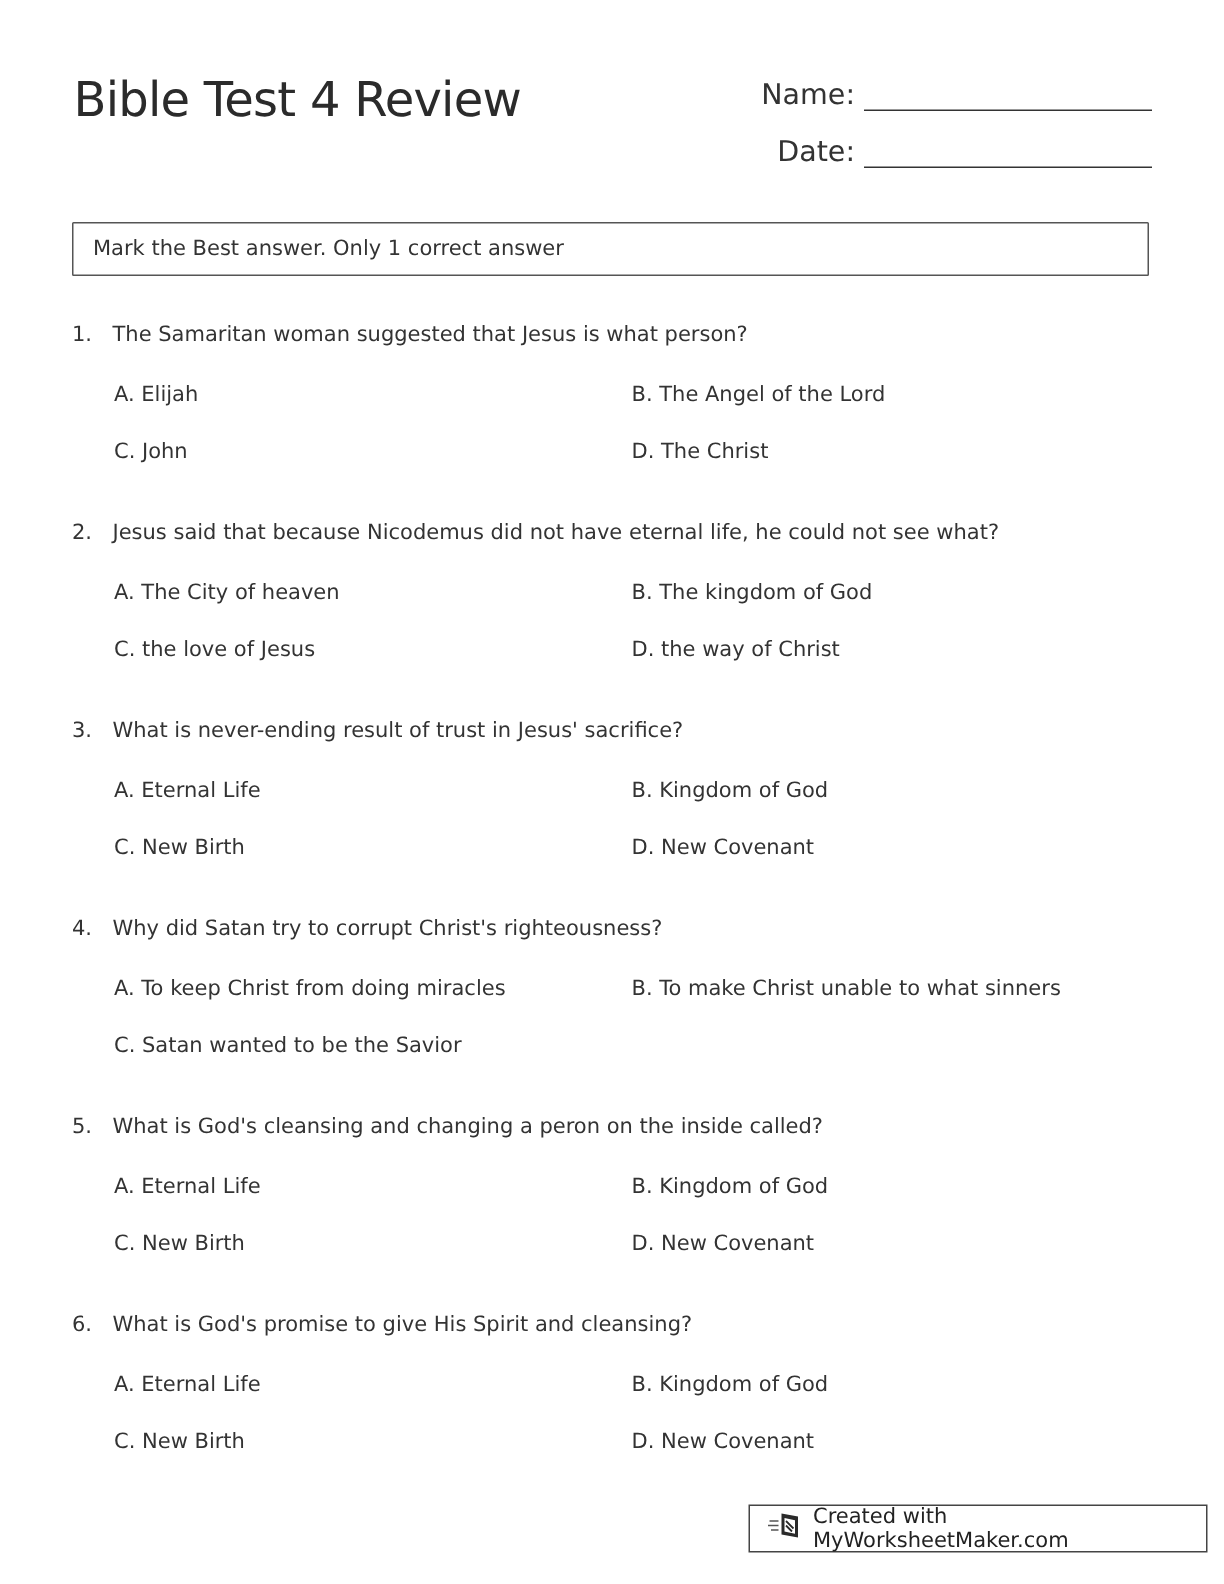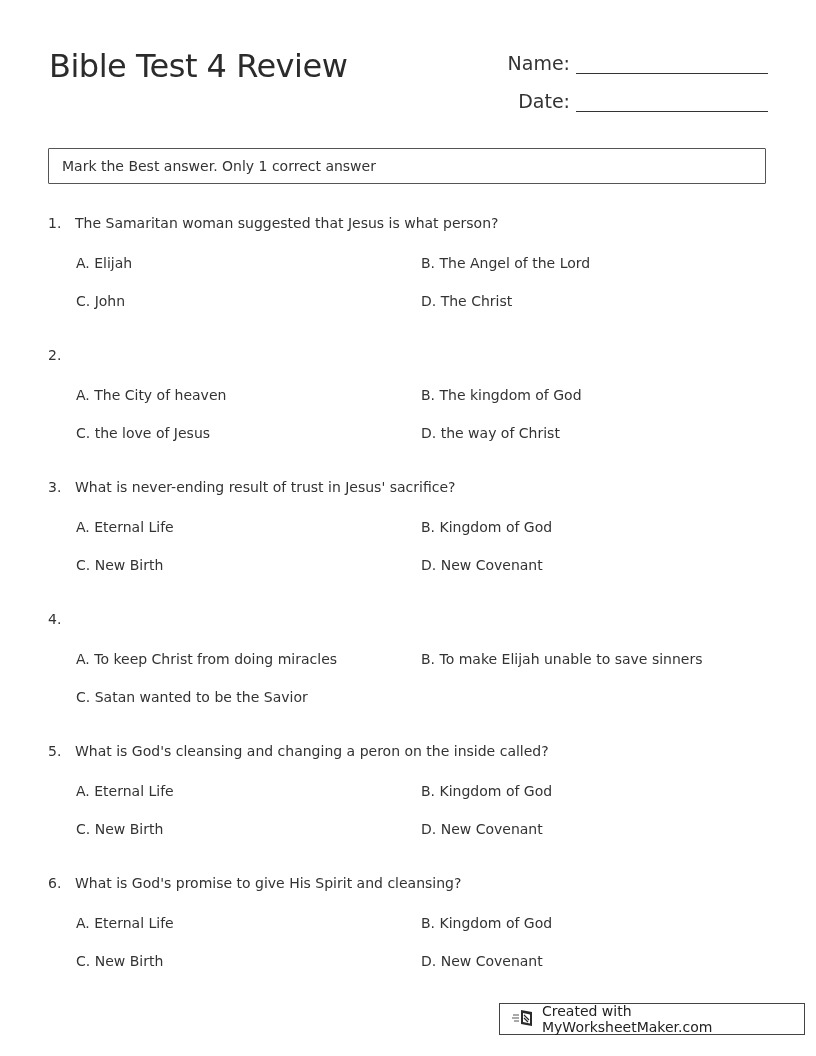--- a/index.html
+++ b/index.html
@@ -75,20 +75,21 @@
     <span class="opt" style="left:28px; top:22px;">A. Elijah</span>
     <span class="opt" style="left:373px; top:22px;">B. The Angel of the Lord</span>
     <span class="opt" style="left:28px; top:60px;">C. John</span>
     <span class="opt" style="left:373px; top:60px;">D. The Christ</span>
   </div>
 </div>
 
 <div class="question" style="top:346px;">
   <div class="q-text">
     <span class="q-num">2.</span>
+    <span>Jesus said that because Nicodemus did not have eternal life, he could not see what?</span>
   </div>
   <div class="options">
     <span class="opt" style="left:28px; top:22px;">A. The City of heaven</span>
     <span class="opt" style="left:373px; top:22px;">B. The kingdom of God</span>
     <span class="opt" style="left:28px; top:60px;">C. the love of Jesus</span>
     <span class="opt" style="left:373px; top:60px;">D. the way of Christ</span>
   </div>
 </div>
 
 <div class="question" style="top:478px;">
@@ -100,24 +101,25 @@
     <span class="opt" style="left:28px; top:22px;">A. Eternal Life</span>
     <span class="opt" style="left:373px; top:22px;">B. Kingdom of God</span>
     <span class="opt" style="left:28px; top:60px;">C. New Birth</span>
     <span class="opt" style="left:373px; top:60px;">D. New Covenant</span>
   </div>
 </div>
 
 <div class="question" style="top:610px;">
   <div class="q-text">
     <span class="q-num">4.</span>
+    <span>Why did Satan try to corrupt Christ's righteousness?</span>
   </div>
   <div class="options">
     <span class="opt" style="left:28px; top:22px;">A. To keep Christ from doing miracles</span>
-    <span class="opt" style="left:373px; top:22px;">B. To make Elijah unable to save sinners</span>
+    <span class="opt" style="left:373px; top:22px;">B. To make Christ unable to what sinners</span>
     <span class="opt" style="left:28px; top:60px;">C. Satan wanted to be the Savior</span>
   </div>
 </div>
 
 <div class="question" style="top:742px;">
   <div class="q-text">
     <span class="q-num">5.</span>
     <span>What is God's cleansing and changing a peron on the inside called?</span>
   </div>
   <div class="options">

